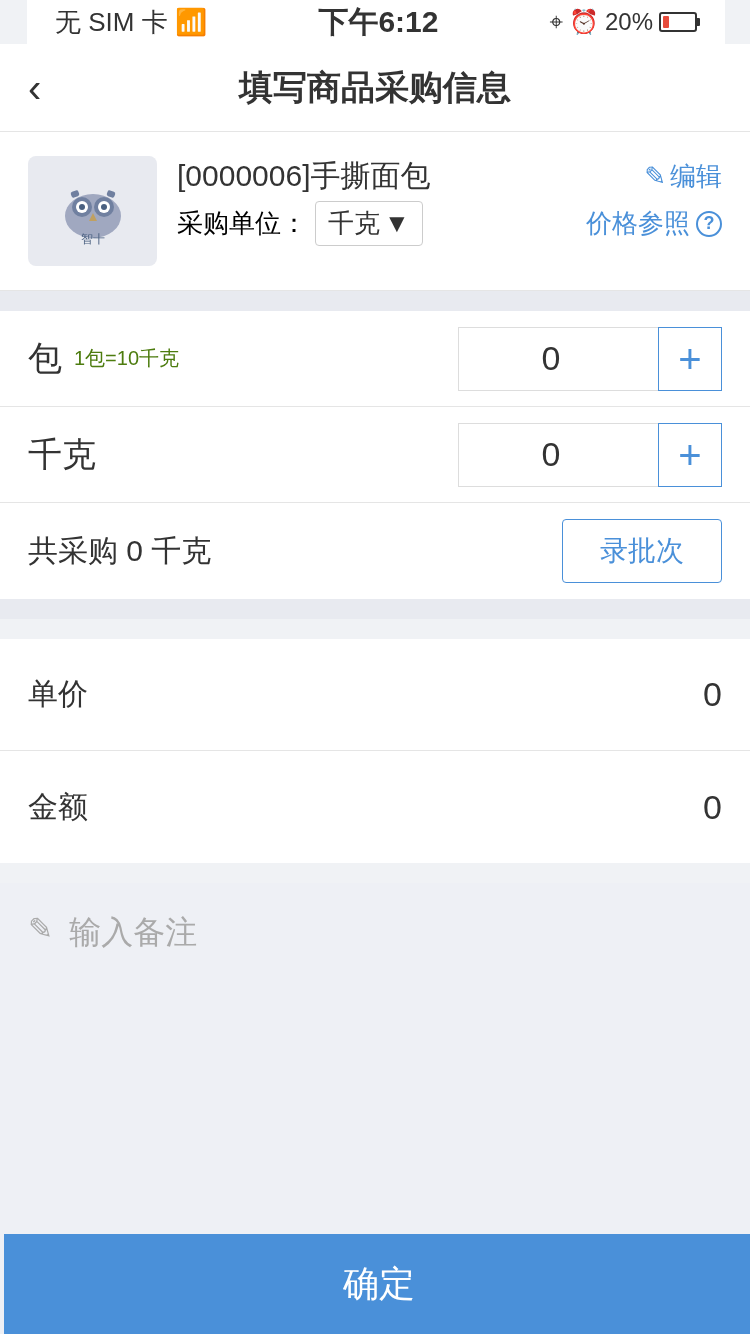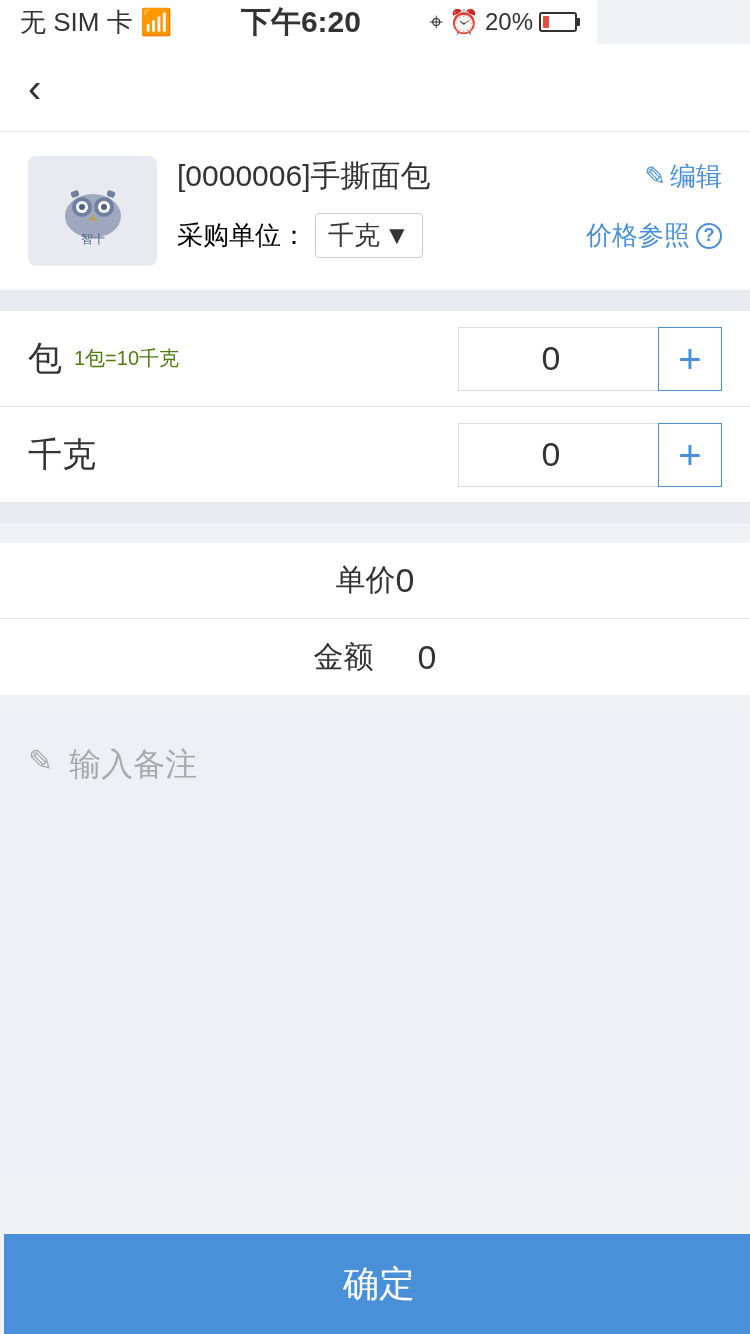--- a/index.html
+++ b/index.html
@@ -8,29 +8,30 @@
       width: 750px;
       min-height: 1334px;
       font-family: -apple-system, 'PingFang SC', 'Helvetica Neue', Arial, sans-serif;
       background: #f0f2f5;
       position: relative;
       overflow-x: hidden;
     }
 
     
     .status-bar {
-      width: 597px;
+      width: 698px;
       height: 44px;
       background: #fff;
       display: flex;
       align-items: center;
       justify-content: space-between;
-      padding: 0 20px;
+      padding: 0 28px;
       font-size: 28px;
       font-weight: 500;
+      margin-left: 27px;
     }
     .status-left { font-size: 26px; color: #333; }
     .status-center { font-size: 30px; font-weight: 600; color: #333; }
     .status-right { display: flex; align-items: center; gap: 6px; font-size: 24px; color: #333; }
     .battery {
       display: inline-flex; align-items: center;
       border: 2px solid #333; border-radius: 3px;
       width: 38px; height: 20px; padding: 2px;
       position: relative;
     }
@@ -89,21 +90,21 @@
       overflow: hidden;
     }
     .owl-logo {
       width: 80px; height: 80px;
       position: relative;
     }
     .product-info {
       flex: 1;
       display: flex;
       flex-direction: column;
-      gap: 16px;
+      gap: 4px;
     }
     .product-name-row {
       display: flex;
       align-items: center;
       justify-content: space-between;
     }
     .product-name {
       font-size: 30px;
       font-weight: 500;
       color: #333;
@@ -222,23 +223,23 @@
     }
 
     
     .info-section {
       background: #fff;
       margin-top: 20px;
     }
     .info-row {
       display: flex;
       align-items: center;
-      justify-content: center;
+      justify-content: space-between;
       padding: 16px 28px;
-      height: 76px;
+      height: 112px;
       border-bottom: 1px solid #e5e5e5;
     }
     .info-row:last-child { border-bottom: none; gap: 44px; }
     .info-label { font-size: 30px; color: #333; }
     .info-value { font-size: 34px; color: #333; }
 
     
     .notes-section {
       background: #eef0f5;
       margin-top: 20px;
@@ -268,33 +269,34 @@
       font-size: 36px;
       font-weight: 500;
       color: #fff;
     }
   </style>
 </head>
 <body>
 
 <div class="status-bar">
   <span class="status-left">无 SIM 卡 📶</span>
-  <span class="status-center">下午6:20</span>
+  <span class="status-center">下午6:12</span>
   <div class="status-right">
     <span>⌖</span>
     <span>⏰</span>
     <span>20%</span>
     <span class="battery">
       <span class="battery-fill"></span>
     </span>
   </div>
 </div>
 
 <div class="nav-bar">
   <span class="nav-back">‹</span>
+  <span class="nav-title">填写商品采购信息</span>
 </div>
 
 <div class="product-card">
   <div class="product-thumb">
 
     <svg class="owl-logo" viewBox="0 0 80 80" xmlns="http://www.w3.org/2000/svg">
       <ellipse cx="40" cy="45" rx="28" ry="22" fill="#a0a8c0"></ellipse>
       <circle cx="29" cy="36" r="10" fill="#7080a0"></circle>
       <circle cx="51" cy="36" r="10" fill="#7080a0"></circle>
       <circle cx="29" cy="36" r="6" fill="#fff"></circle>
@@ -350,20 +352,26 @@
   <div class="input-row">
     <div class="input-row-label">
       <span class="input-unit">千克</span>
     </div>
     <div class="input-right">
       <input class="qty-input" type="number" value="0" style="">
       <div class="plus-btn">+</div>
     </div>
   </div>
 
+  <div class="total-row">
+    <span class="total-label">共采购 0 千克</span>
+    <div class="record-btn">
+      <span>录批次</span>
+    </div>
+  </div>
 </div>
 
 <div class="section-divider"></div>
 
 <div class="info-section">
   <div class="info-row">
     <span class="info-label">单价</span>
     <span class="info-value">0</span>
   </div>
   <div class="info-row">

